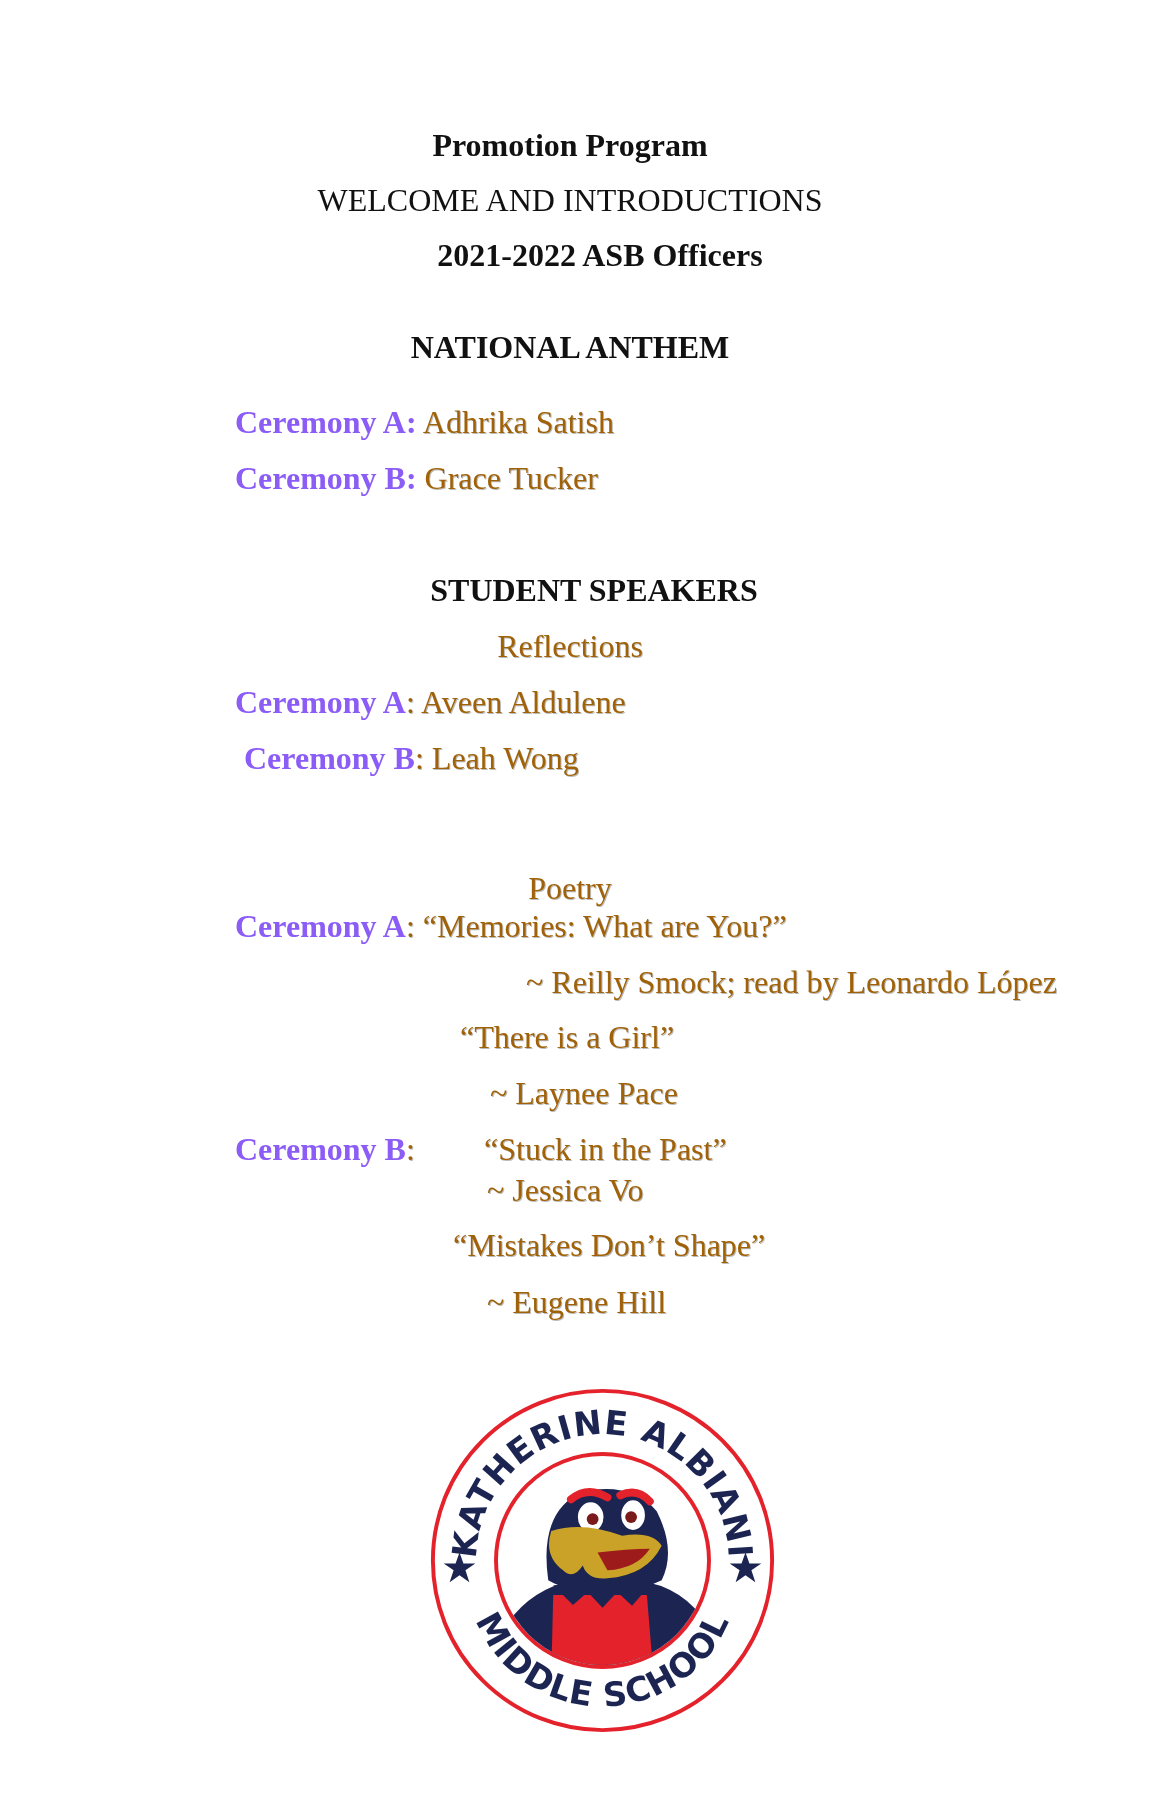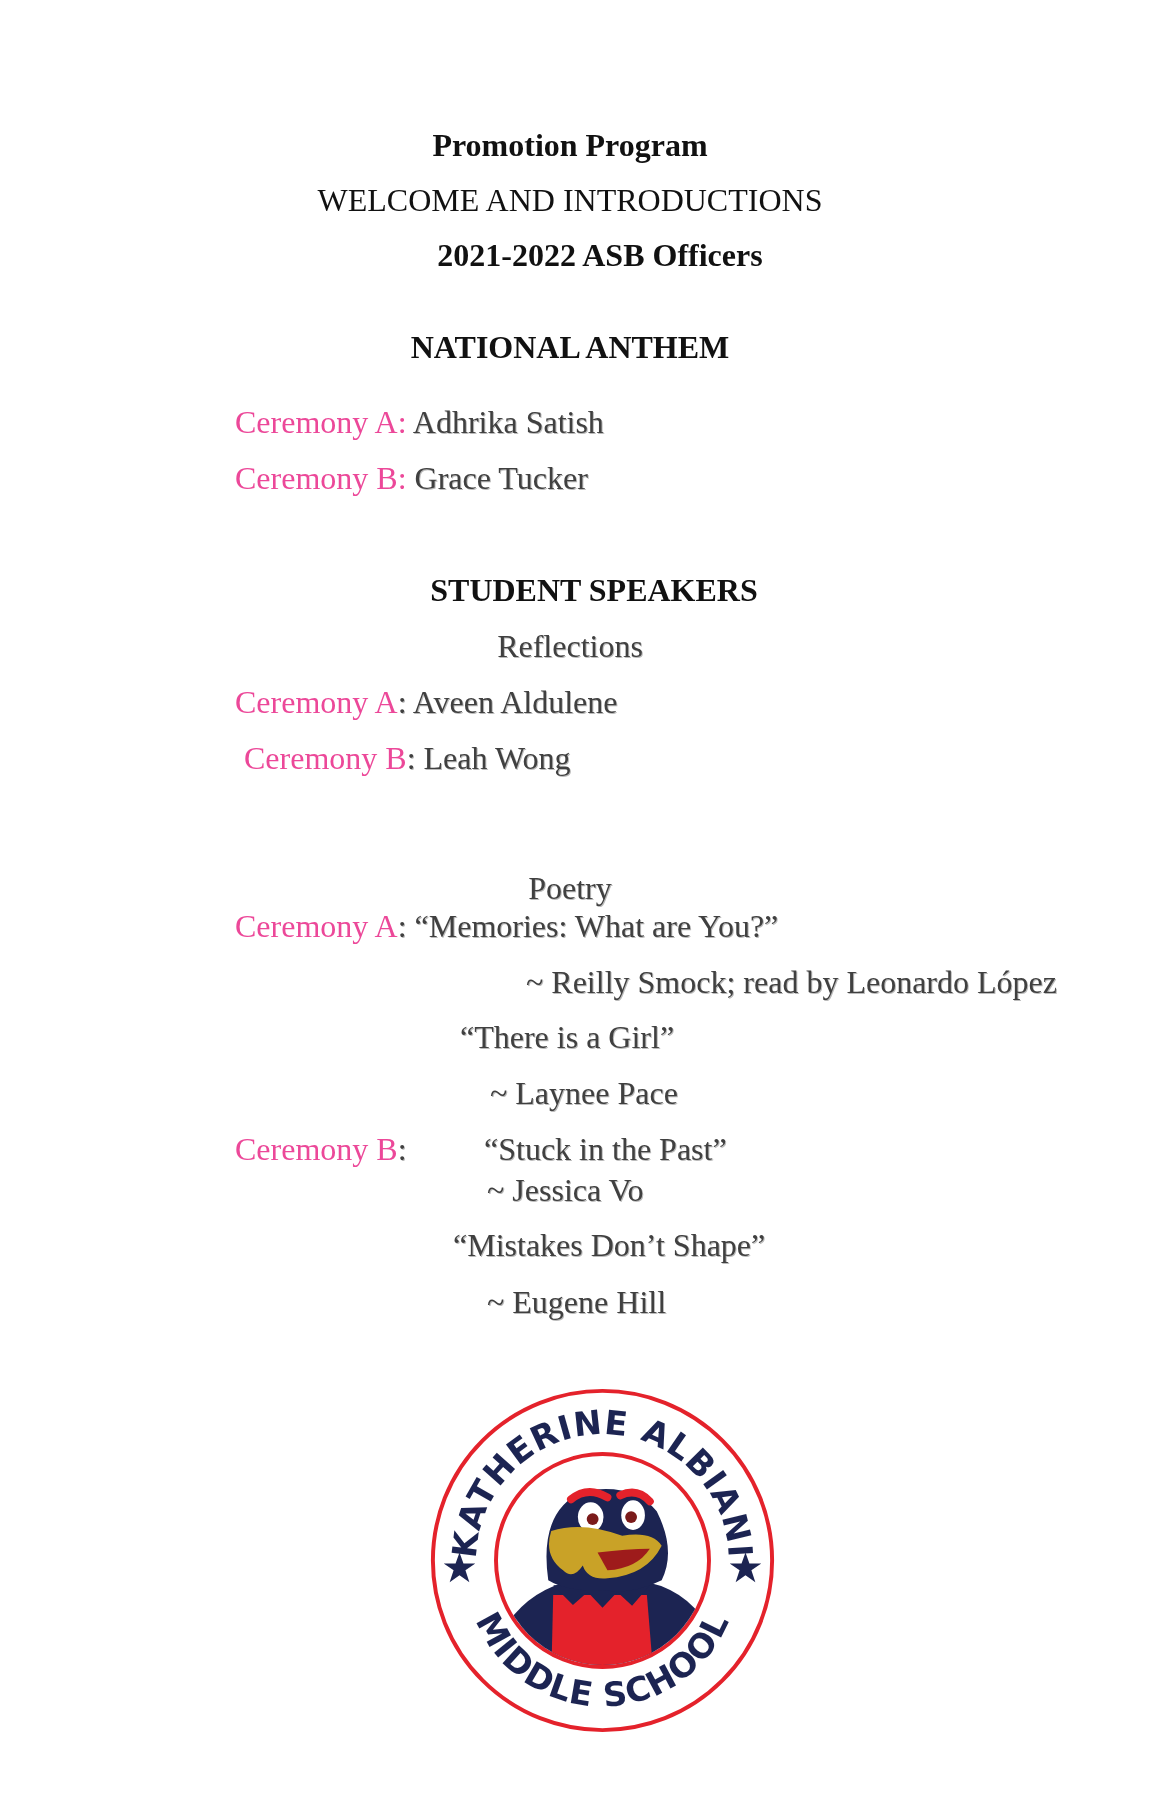--- a/index.html
+++ b/index.html
@@ -1,22 +1,22 @@
 <!DOCTYPE html>
 <html><head>
 <meta charset="utf-8">
 <style>
   html, body { margin: 0; padding: 0; background: #ffffff; }
   body { width: 1165px; height: 1800px; position: relative; overflow: hidden;
          font-family: "Liberation Serif", "DejaVu Serif", serif; color: #111; }
   .line { position: absolute; white-space: nowrap; font-size: 32px; line-height: 40px; }
   .center { left: 0; width: 1140px; text-align: center; }
   .b { font-weight: bold; }
-  .reg { color: #404040; text-shadow: 1px 1px 0 #bbb; }
-  .lbl { font-weight: normal; color: #ec4899; text-shadow: none; }
+  .reg { color: #a16207; text-shadow: 1px 1px 0 #bbb; }
+  .lbl { font-weight: bold; color: #8b5cf6; text-shadow: none; }
   .logo { position: absolute; left: 425px; top: 1383px; width: 355px; height: 355px; }
 </style>
 </head>
 <body>
 
 <div class="line center b" style="top:125px;">Promotion Program</div>
 <div class="line center" style="top:180px;">WELCOME AND INTRODUCTIONS</div>
 <div class="line center b" style="top:235px;padding-left:30px;">2021-2022 ASB Officers</div>
 
 <div class="line center b" style="top:327px;">NATIONAL ANTHEM</div>

